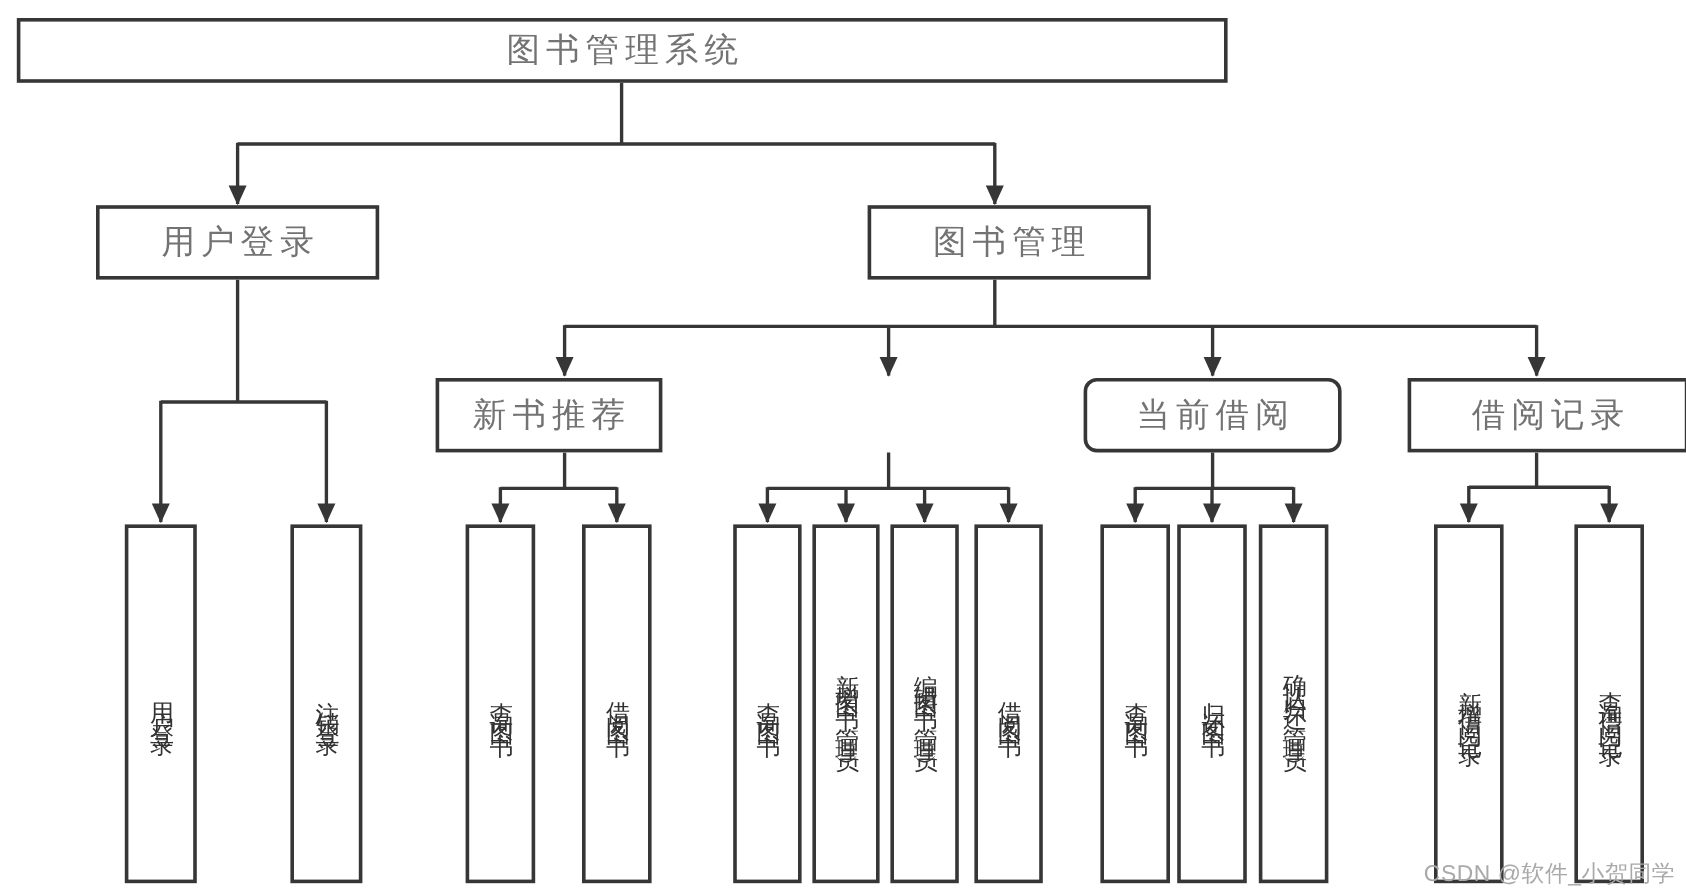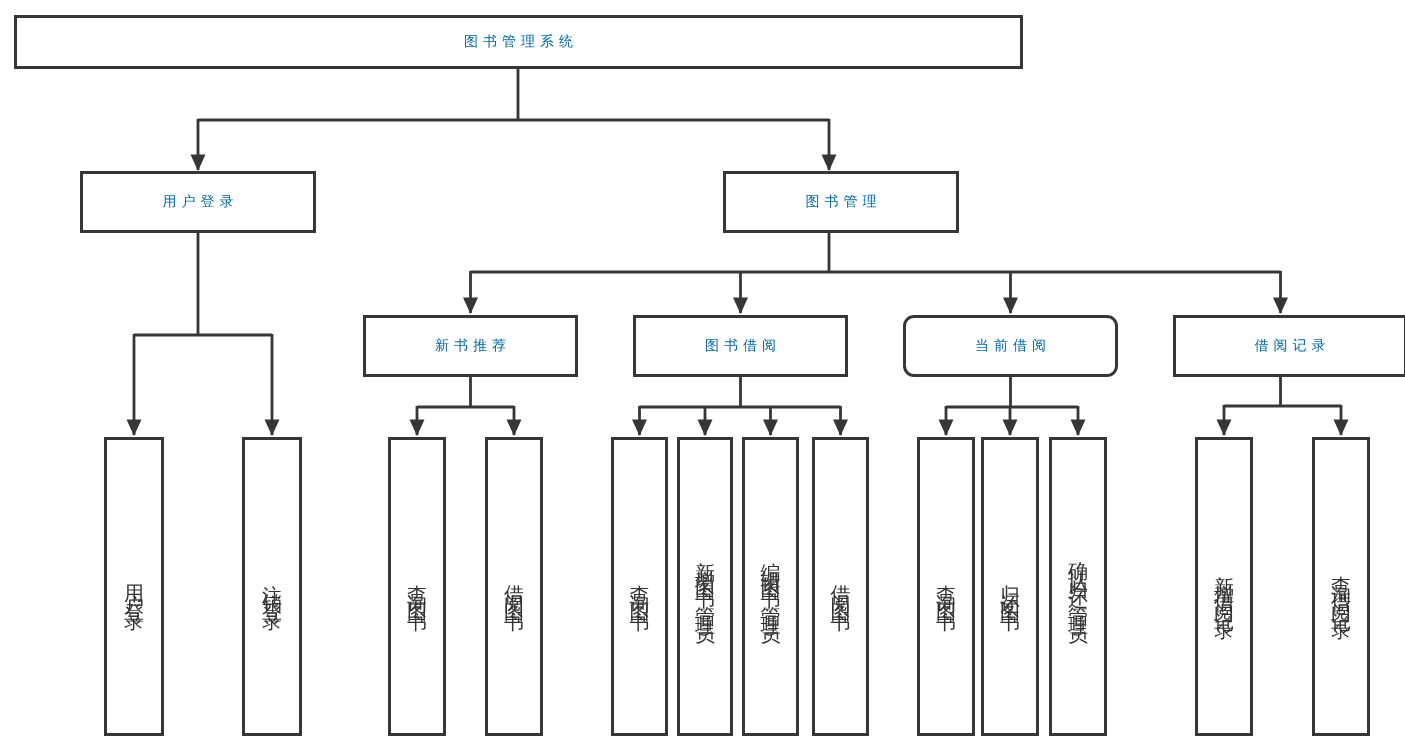--- a/index.html
+++ b/index.html
@@ -10,22 +10,22 @@
     font-family:"Liberation Sans","DejaVu Sans",sans-serif;
     overflow:hidden;
   }
   #connectors{position:absolute;left:0;top:0;z-index:1;}
   .hbox{
     position:absolute;z-index:2;
     box-sizing:border-box;
     border:3px solid #363636;
     background:#ffffff;
     display:flex;align-items:center;justify-content:center;
-    font-size:14px;letter-spacing:5px;text-indent:5px;
-    color:#0369a1;
+    font-size:28px;letter-spacing:5px;text-indent:5px;
+    color:#737373;
     white-space:nowrap;
   }
   .vbox{
     position:absolute;z-index:2;top:437px;height:299px;
     box-sizing:border-box;
     border:3px solid #363636;
     background:#ffffff;
     display:flex;align-items:center;justify-content:center;
   }
   .vbox > span{
@@ -92,22 +92,21 @@
       <line x1="1224" y1="405" x2="1224" y2="435" marker-end="url(#arr)"></line>
       <line x1="1341" y1="405" x2="1341" y2="435" marker-end="url(#arr)"></line>
     </g>
   </svg>
 
   <div class="hbox" style="left:14px;top:15px;width:1009px;height:54px;">图书管理系统</div>
 
   <div class="hbox" style="left:80px;top:171px;width:236px;height:62px;">用户登录</div>
   <div class="hbox" style="left:711px;top:171px;width:236px;height:62px;margin-left:12px;">图书管理</div>
 
-  <div class="hbox" style="left:363px;top:315px;width:215px;height:62px;">新书推荐</div>
-  <div class="hbox" style="left:633px;top:315px;width:215px;height:62px;">图书借阅</div>
+  <div class="hbox" style="left:363px;top:315px;width:189px;height:62px;">新书推荐</div>
   <div class="hbox" style="left:903px;top:315px;width:215px;height:62px;border-radius:11px;">当前借阅</div>
   <div class="hbox" style="left:1173px;top:315px;width:234px;height:62px;">借阅记录</div>
 
   <div class="vbox" style="left:104px;width:60px;">
     <span>用户登录</span>
   </div>
   <div class="vbox" style="left:242px;width:60px;">
     <span>注销登录</span>
   </div>
 
@@ -141,14 +140,15 @@
     <span>确认归还（管理员）</span>
   </div>
 
   <div class="vbox" style="left:1195px;width:58px;">
     <span>新增借阅记录</span>
   </div>
   <div class="vbox" style="left:1312px;width:58px;">
     <span>查询借阅记录</span>
   </div>
 
+  <div id="watermark">CSDN @软件_小贺同学</div>
 
 </div>
 
 </body></html>

